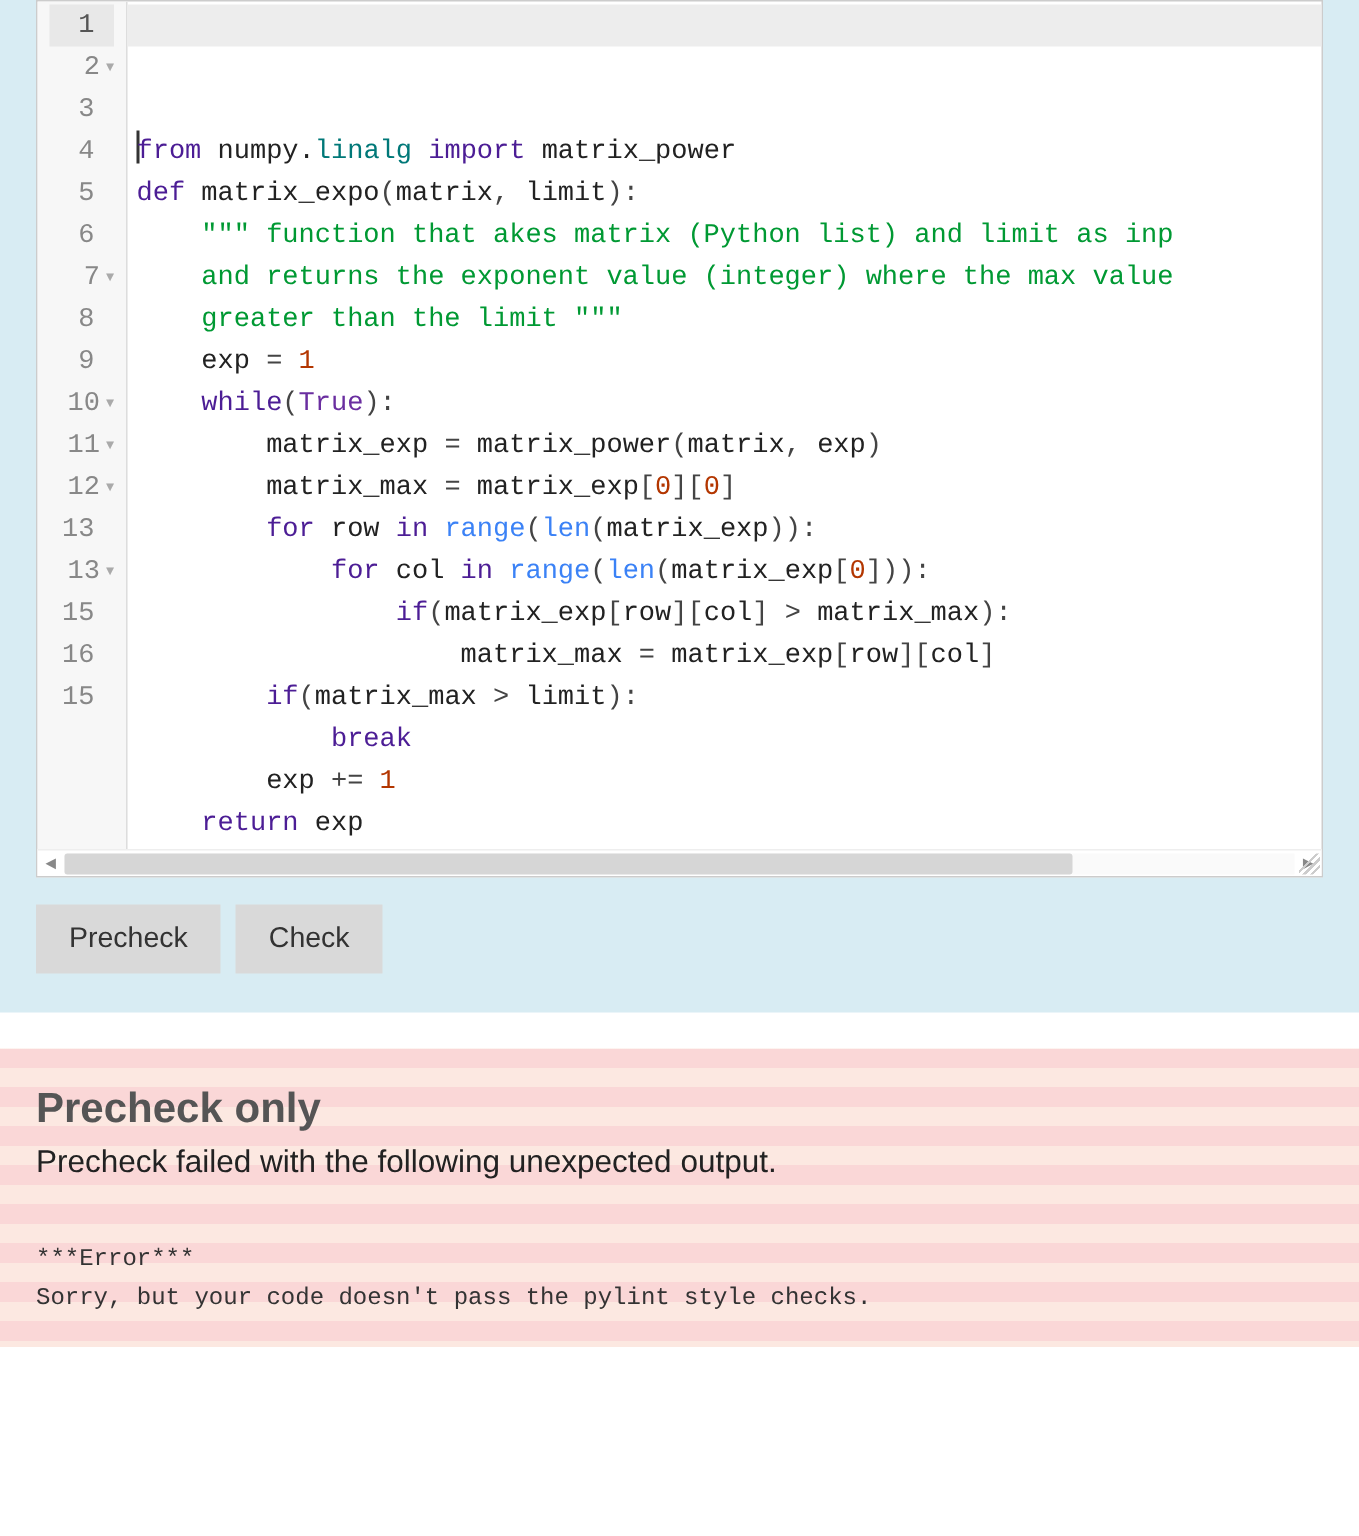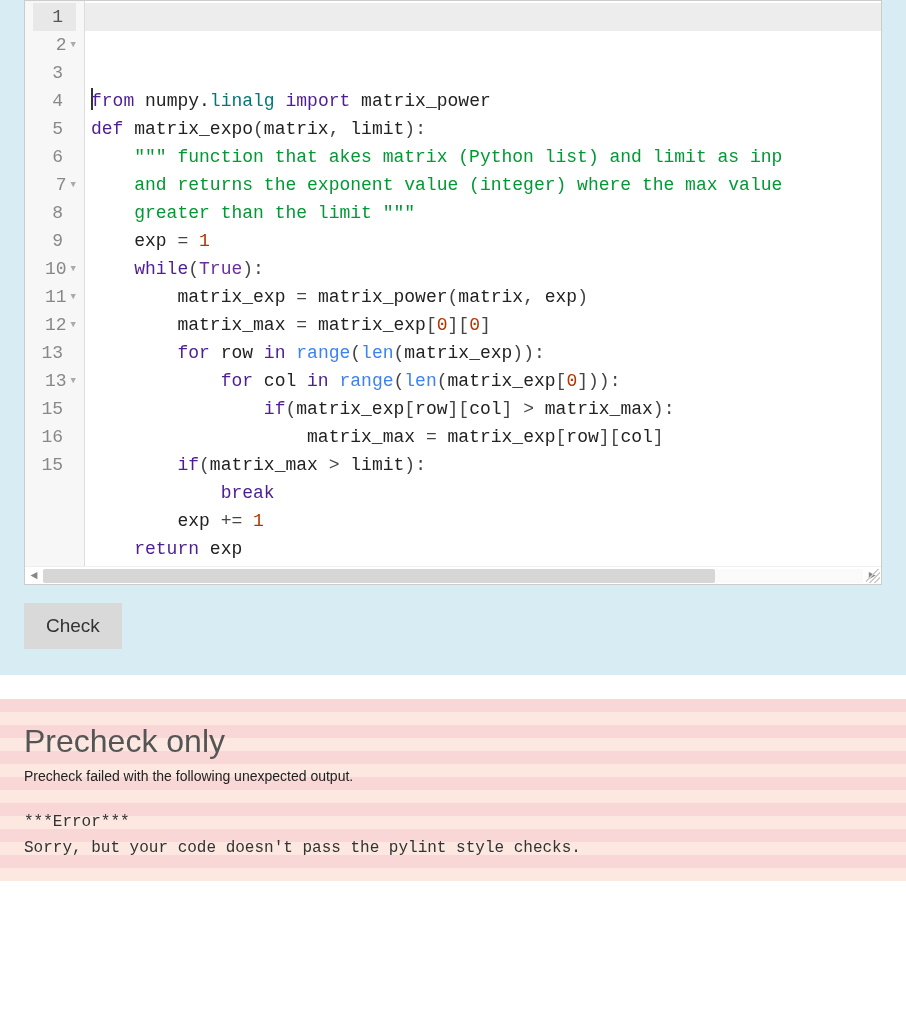--- a/index.html
+++ b/index.html
@@ -33,22 +33,22 @@
 .hscroll { display: flex; align-items: center; height: 18px; background: #fff; border-top: 1px solid #eee; }
 .hscroll .arrow { width: 18px; text-align: center; color: #888; font-size: 12px; cursor: pointer; }
 .hscroll .track { flex: 1; height: 14px; background: #fafafa; position: relative; }
 .hscroll .thumb { position: absolute; left: 0; top: 0; height: 14px; width: 82%; background: #d6d6d6; border-radius: 2px; }
 .resize-handle { position: absolute; right: 1px; bottom: 1px; width: 14px; height: 14px; background: linear-gradient(135deg, transparent 0 40%, #ccc 40% 48%, transparent 48% 58%, #ccc 58% 66%, transparent 66% 76%, #ccc 76% 84%, transparent 84%); cursor: nwse-resize; }
 
 .buttons { padding: 18px 24px 6px 24px; display: flex; gap: 10px; }
 .btn { background: #d9d9d9; color: #333; border: none; padding: 12px 22px; font-family: "Segoe UI", Arial, sans-serif; font-size: 19px; cursor: pointer; }
 
 .output-panel { margin: 24px 0 0 0; padding: 24px 24px 20px 24px; background: repeating-linear-gradient(#fad7d7 0 13px, #fce8e1 13px 26px); font-family: "Segoe UI", Arial, sans-serif; }
-.output-panel h2 { font-weight: 400; font-size: 32px; color: #555; margin-bottom: 8px; font-family: "Segoe UI Light", "Segoe UI", Arial, sans-serif; }
-.output-panel .msg { font-size: 14px; color: #222; }
+.output-panel h2 { font-weight: 700; font-size: 28px; color: #555; margin-bottom: 8px; font-family: "Segoe UI Light", "Segoe UI", Arial, sans-serif; }
+.output-panel .msg { font-size: 21px; color: #222; margin-bottom: 14px; }
 .output-panel pre { font-family: Consolas, "Courier New", monospace; font-size: 16px; color: #333; line-height: 1.6; white-space: pre-wrap; }
 .output-panel .gap { height: 26px; }
 </style>
 </head>
 <body>
 
 <div class="editor-wrap">
   <div class="editor-box">
     <div class="editor-inner">
       <div class="gutter" id="gutter">
@@ -128,20 +128,21 @@
     <div class="hscroll">
       <div class="arrow">◄</div>
       <div class="track">
         <div class="thumb"></div>
       </div>
       <div class="arrow">►</div>
     </div>
     <div class="resize-handle"></div>
   </div>
   <div class="buttons">
+    <button class="btn">Precheck</button>
     <button class="btn">Check</button>
   </div>
 </div>
 
 <div class="output-panel">
   <h2>Precheck only</h2>
   <div class="msg">Precheck failed with the following unexpected output.</div>
   <div class="gap"></div>
   <pre>***Error***
 Sorry, but your code doesn't pass the pylint style checks.</pre>

